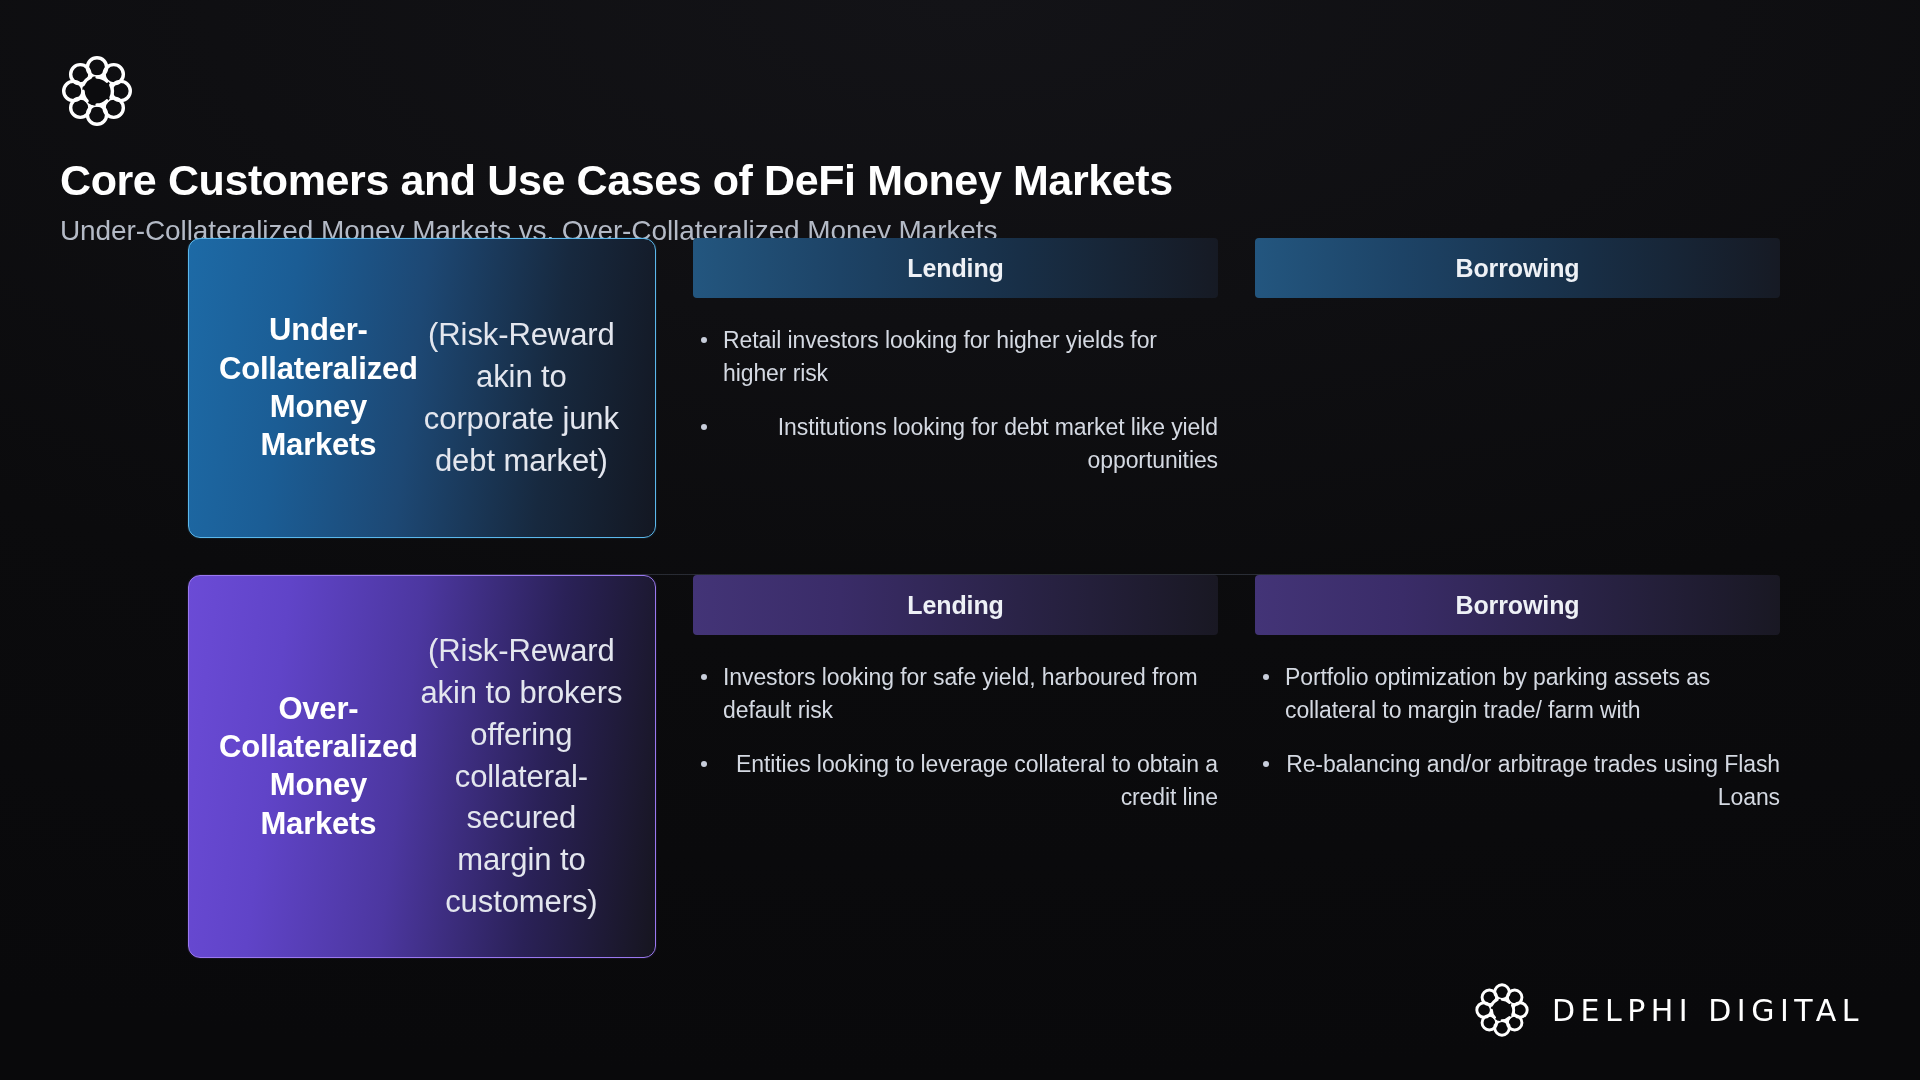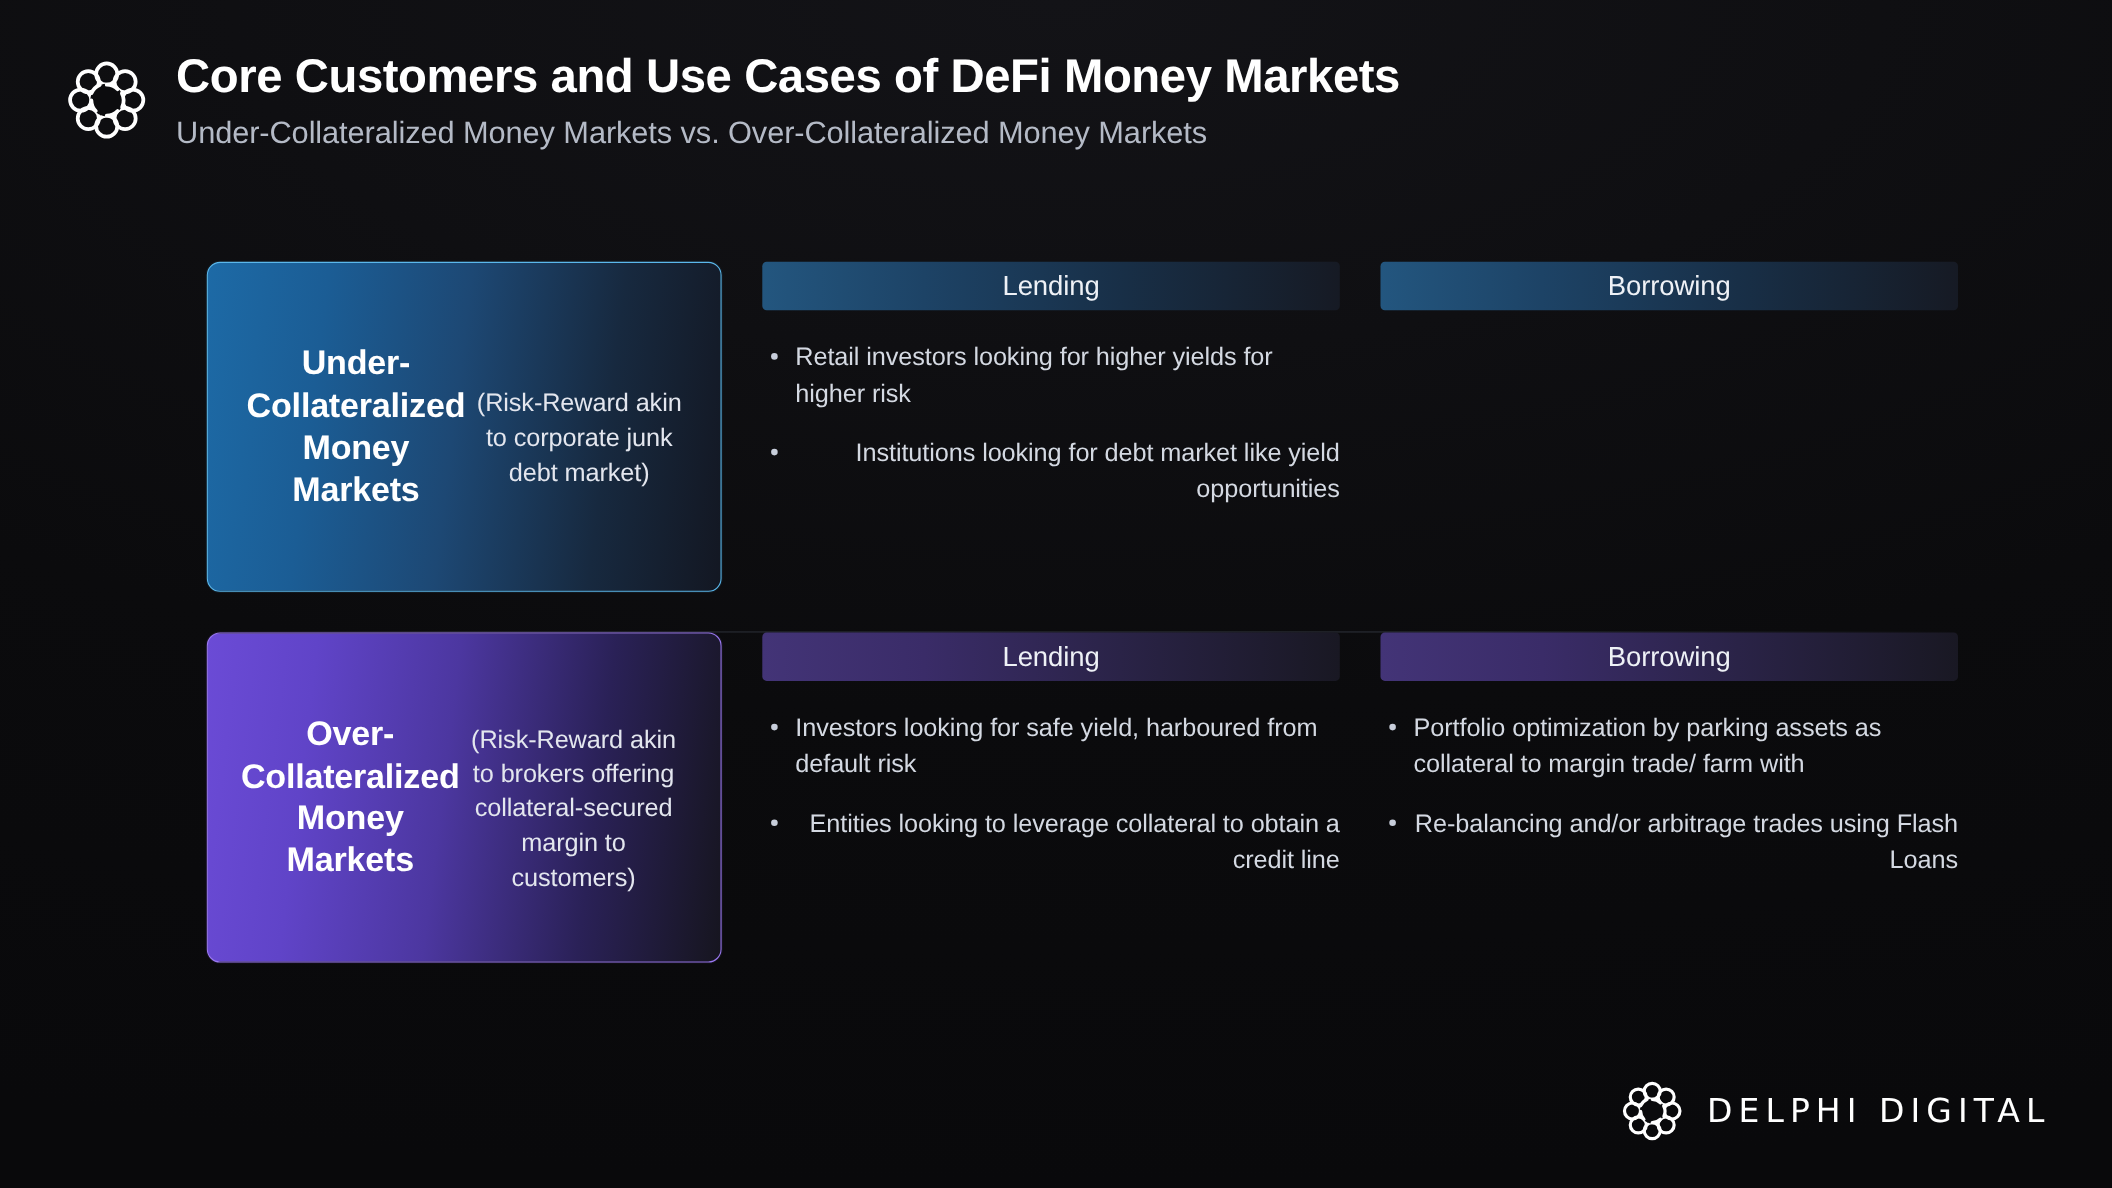--- a/index.html
+++ b/index.html
@@ -27,20 +27,21 @@
 
   
   .header {
     position: absolute;
     top: 44px;
     left: 60px;
     right: 60px;
     display: flex;
     align-items: flex-start;
     gap: 26px;
+    flex-direction: column;
   }
 
   .brand-mark {
     width: 74px;
     height: 74px;
     flex: 0 0 74px;
     margin-top: 10px;
   }
   .brand-mark svg { display: block; width: 100%; height: 100%; }
 
@@ -118,41 +119,41 @@
   .cat-title {
     font-size: 31px;
     font-weight: bold;
     line-height: 1.24;
     color: #ffffff;
     letter-spacing: -0.2px;
   }
 
   .cat-note {
     margin-top: 20px;
-    font-size: 23px;
+    font-size: 31px;
     font-weight: normal;
     line-height: 1.35;
     color: #e3e6ee;
     letter-spacing: -0.1px;
   }
 
   
   .col {
     flex: 1 1 0;
     min-width: 0;
   }
 
   .col-header {
-    height: 44px;
+    height: 60px;
     border-radius: 4px;
     display: flex;
     align-items: center;
     justify-content: center;
     font-size: 25px;
-    font-weight: normal;
+    font-weight: bold;
     color: #eef1f6;
     letter-spacing: -0.1px;
   }
 
   .col-header.blue {
     background: linear-gradient(90deg, #23567f 0%, #1d4366 28%, #182f47 62%, #161a24 100%);
   }
   .col-header.purple {
     background: linear-gradient(90deg, #433477 0%, #3a2c68 28%, #2a2347 62%, #191823 100%);
   }

